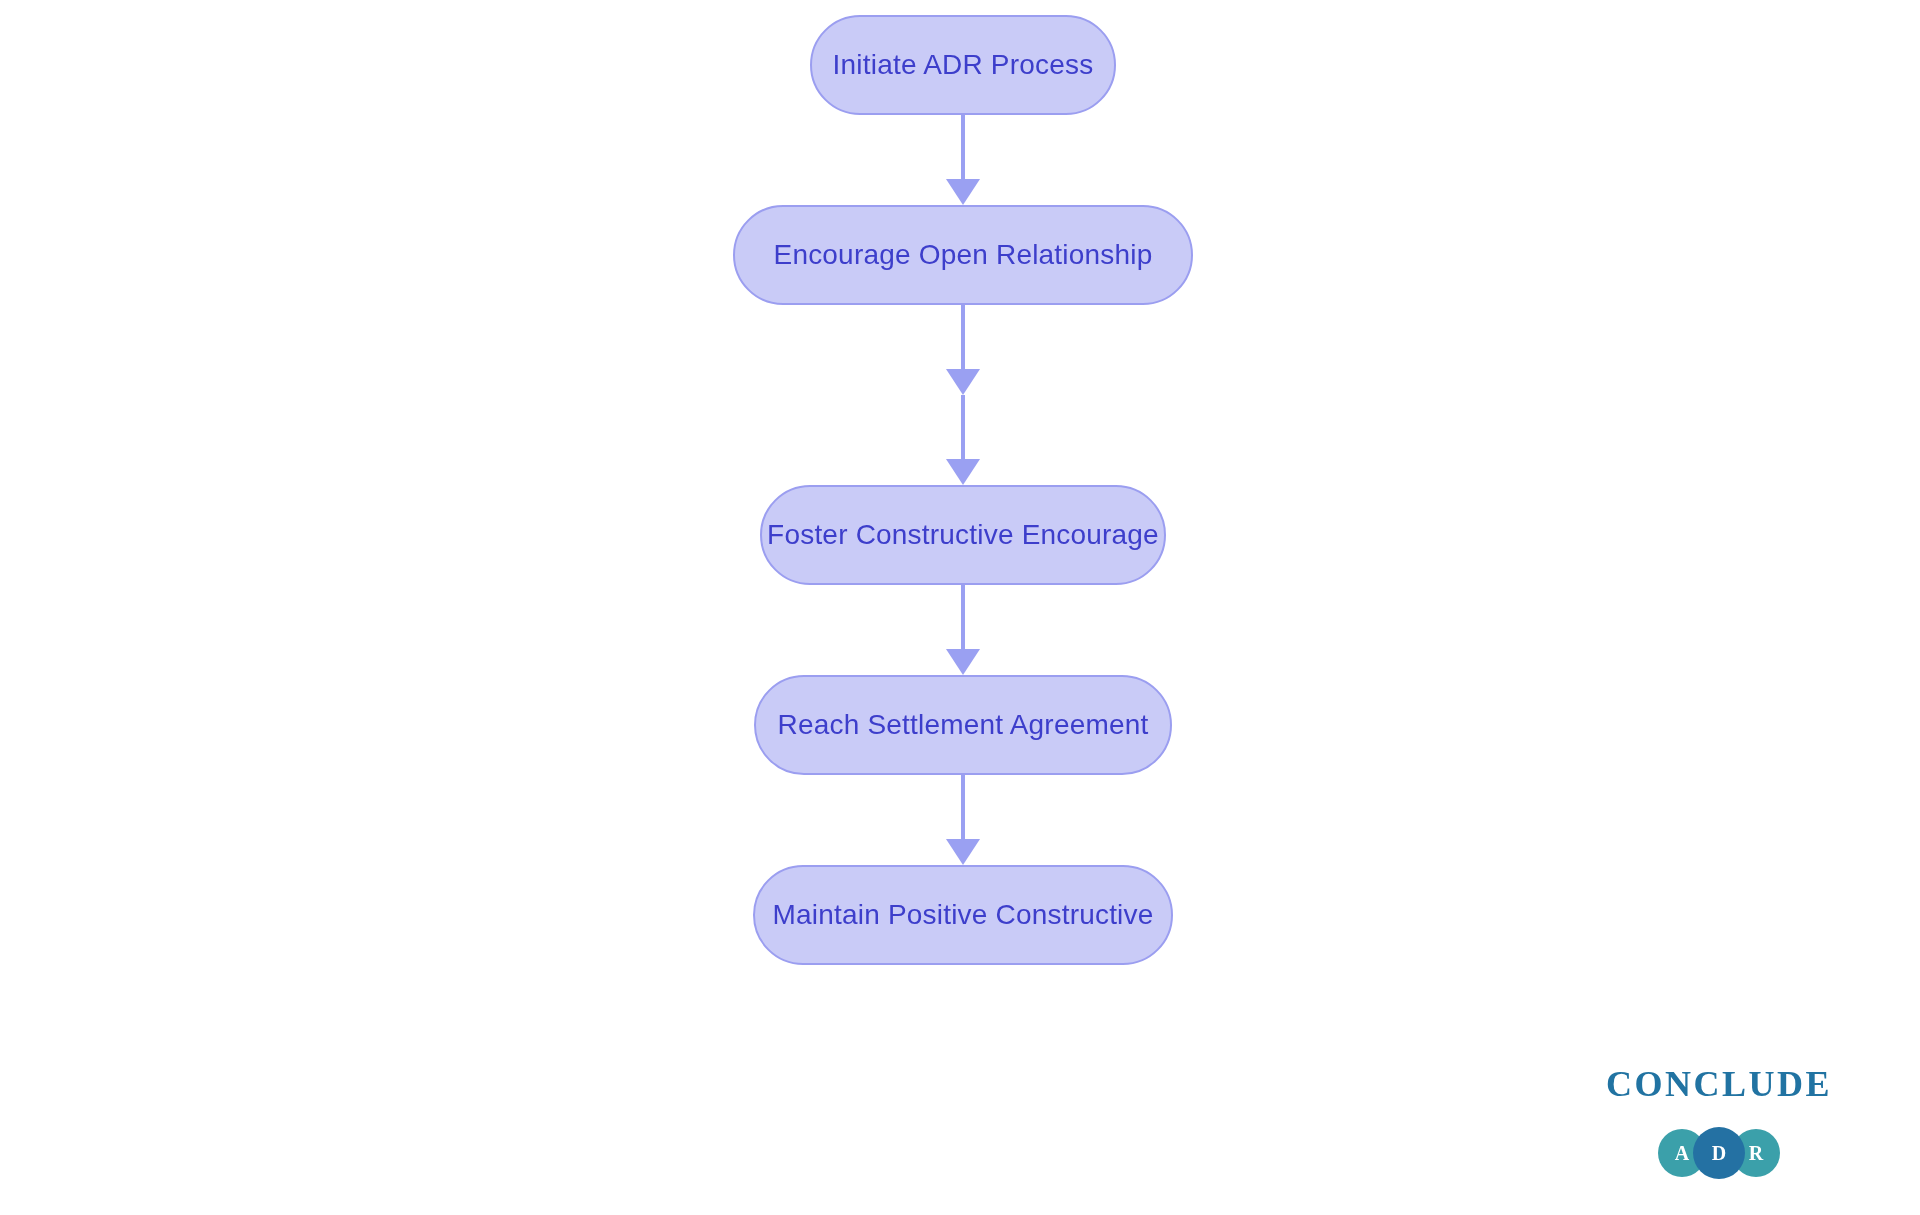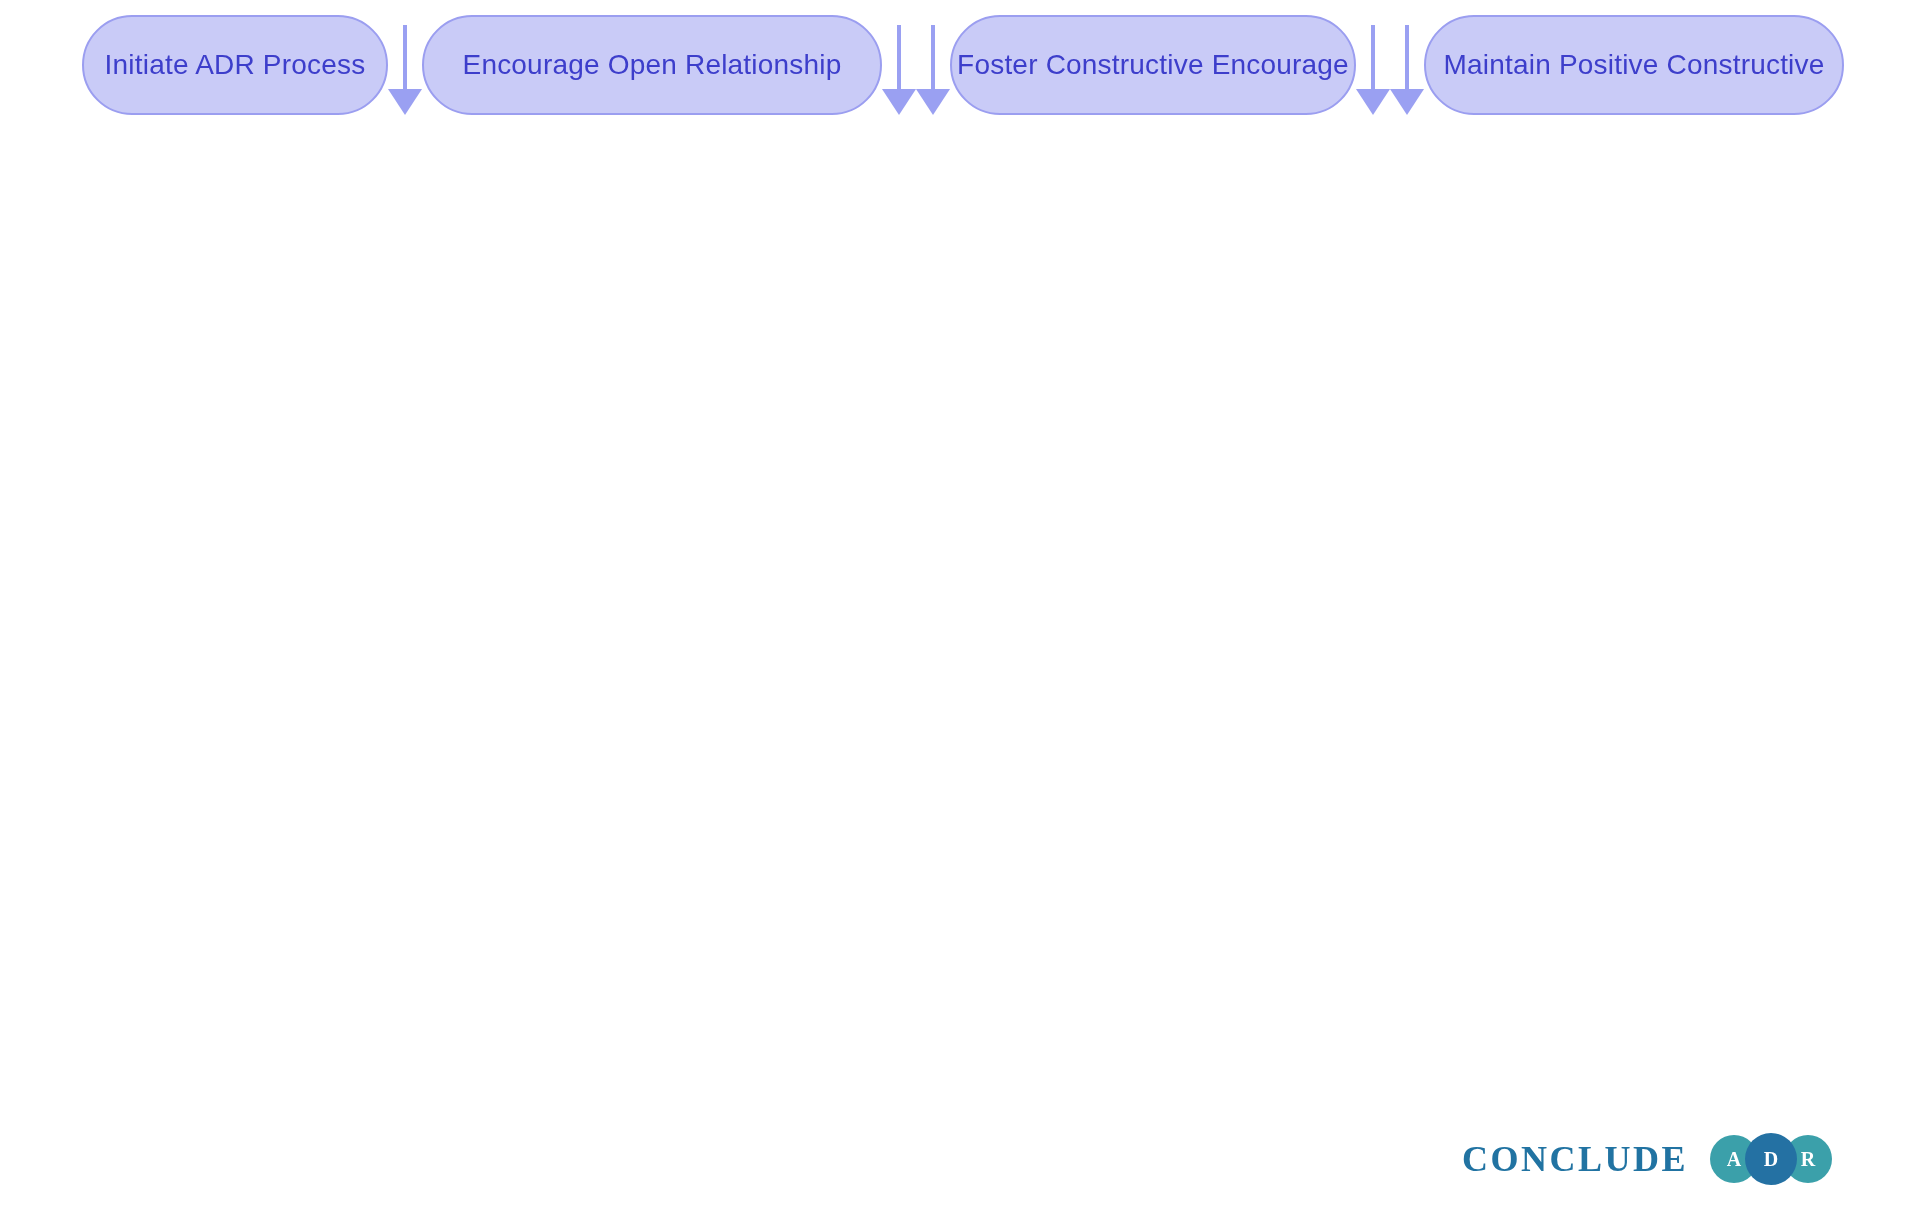--- a/index.html
+++ b/index.html
@@ -14,22 +14,22 @@
     background: var(--background, #ffffff);
     overflow: hidden;
     font-family: "Liberation Sans", sans-serif;
   }
   .flow {
     position: absolute;
     left: 963px;
     top: 15px;
     transform: translateX(-50%);
     display: flex;
-    flex-direction: row;
-    align-items: flex-end;
+    flex-direction: column;
+    align-items: center;
   }
   .node {
     box-sizing: border-box;
     height: 100px;
     border-radius: 50px;
     background: var(--node-fill, #c9cbf7);
     border: 2px solid var(--node-border, #9b9ef0);
     display: flex;
     align-items: center;
     justify-content: center;
@@ -55,24 +55,25 @@
     width: 0;
     height: 0;
     border-left: 17px solid transparent;
     border-right: 17px solid transparent;
     border-top: 26px solid var(--arrow, #9aa0f2);
     margin-top: -1px;
   }
   .logo {
     position: absolute;
     right: 88px;
-    bottom: 30px;
+    bottom: 36px;
     display: flex;
     align-items: center;
     gap: 22px;
+    flex-direction: column;
   }
   .wordmark {
     font-family: "Liberation Serif", serif;
     font-weight: bold;
     font-size: 36px;
     letter-spacing: 2.5px;
     color: var(--logo-text, #2173a2);
   }
   .badges {
     display: flex;
@@ -133,20 +134,23 @@
 
     <div class="node" style="width:406px">
       <span class="node-label">Foster Constructive Encourage</span>
     </div>
 
     <div class="arrow">
       <div class="arrow-line"></div>
       <div class="arrow-head"></div>
     </div>
 
+    <div class="node" style="width:418px">
+      <span class="node-label">Reach Settlement Agreement</span>
+    </div>
 
     <div class="arrow">
       <div class="arrow-line"></div>
       <div class="arrow-head"></div>
     </div>
 
     <div class="node" style="width:420px">
       <span class="node-label">Maintain Positive Constructive</span>
     </div>
 

